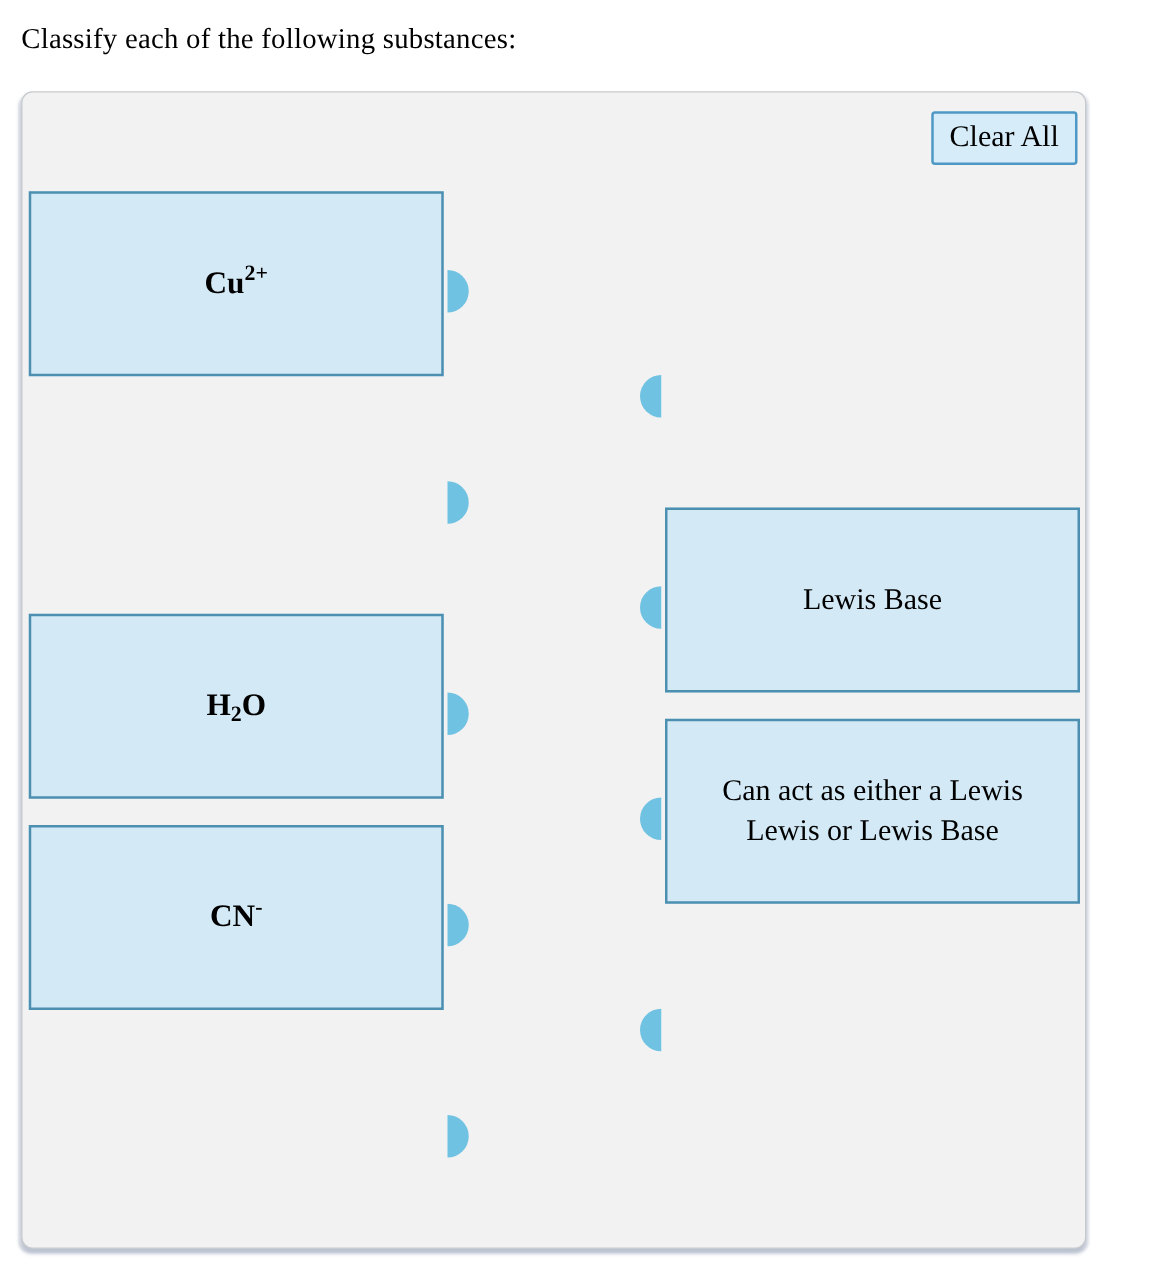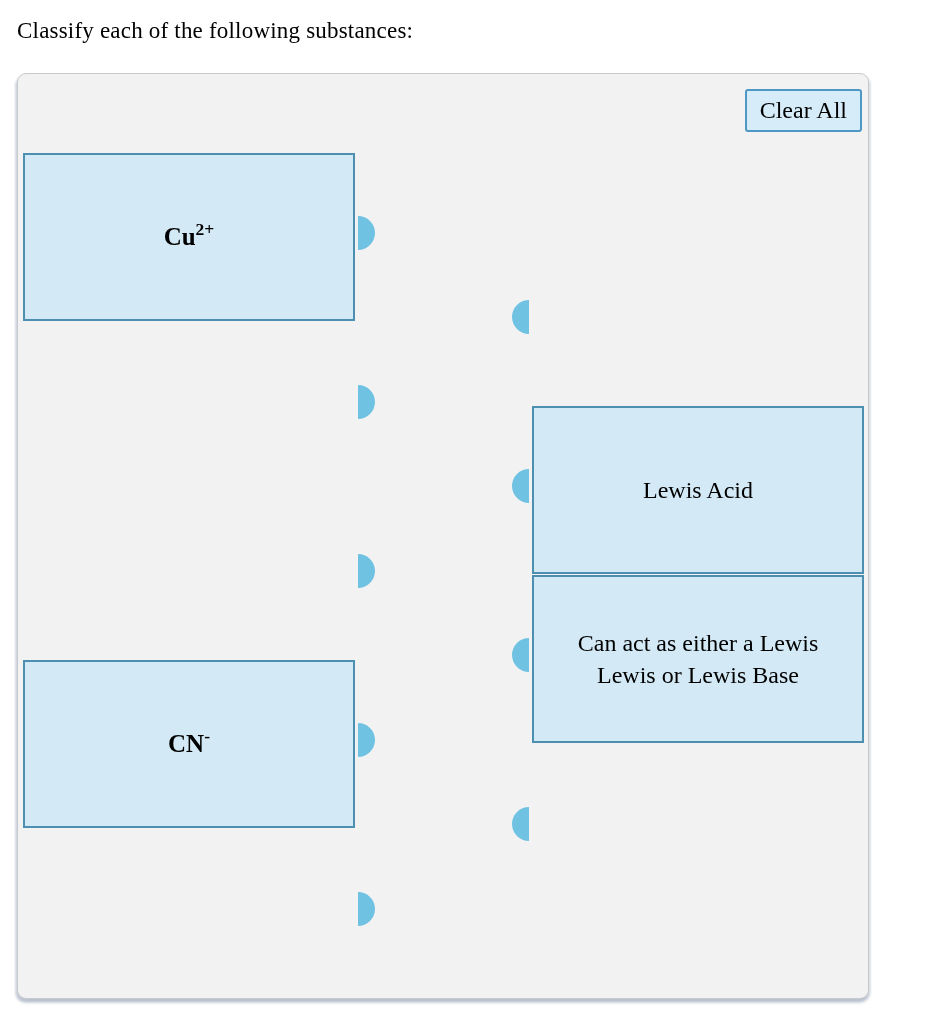--- a/index.html
+++ b/index.html
@@ -36,21 +36,21 @@
     position:absolute;top:15px;right:6px;
     font-family:inherit;font-size:24px;color:var(--text);
     background:var(--button-bg);
     border:2px solid var(--button-border);
     border-radius:3px;
     padding:6px 13px;
     cursor:pointer;
   }
 
   .card,.bin{
-    position:absolute;width:332px;height:168px;
+    position:absolute;width:332px;height:148px;
     background:var(--tile-bg);
     border:2px solid var(--tile-border);
     display:flex;align-items:center;justify-content:center;
     text-align:center;
   }
   .card{left:5px;cursor:grab;}
   .bin{left:514px;padding:0 18px;font-size:24px;line-height:32px;}
 
   .formula{font-size:25px;font-weight:bold;}
   .formula sup,.formula sub{
@@ -77,34 +77,37 @@
 
     <button class="clear-all">Clear All</button>
 
     <div class="card" style="top:79px">
       <span class="formula"><span>Cu</span><sup>2+</sup></span>
     </div>
     <div class="nub nub-right" style="top:142px"></div>
 
     <div class="nub nub-right" style="top:311px"></div>
 
+    <div class="card" style="top:417px">
+      <span class="formula"><span>H</span><sub>2</sub><span>O</span></span>
+    </div>
     <div class="nub nub-right" style="top:480px"></div>
 
     <div class="card" style="top:586px">
       <span class="formula"><span>CN</span><sup>-</sup></span>
     </div>
     <div class="nub nub-right" style="top:649px"></div>
 
     <div class="nub nub-right" style="top:818px"></div>
 
     <div class="nub nub-left" style="top:226px"></div>
 
     <div class="nub nub-left" style="top:395px"></div>
     <div class="bin" style="top:332px">
-      <span>Lewis Acid</span>
+      <span>Lewis Base</span>
     </div>
 
     <div class="nub nub-left" style="top:564px"></div>
     <div class="bin" style="top:501px">
       <span>Can act as either a Lewis Lewis or Lewis Base</span>
     </div>
 
     <div class="nub nub-left" style="top:733px"></div>
 
   </div>

